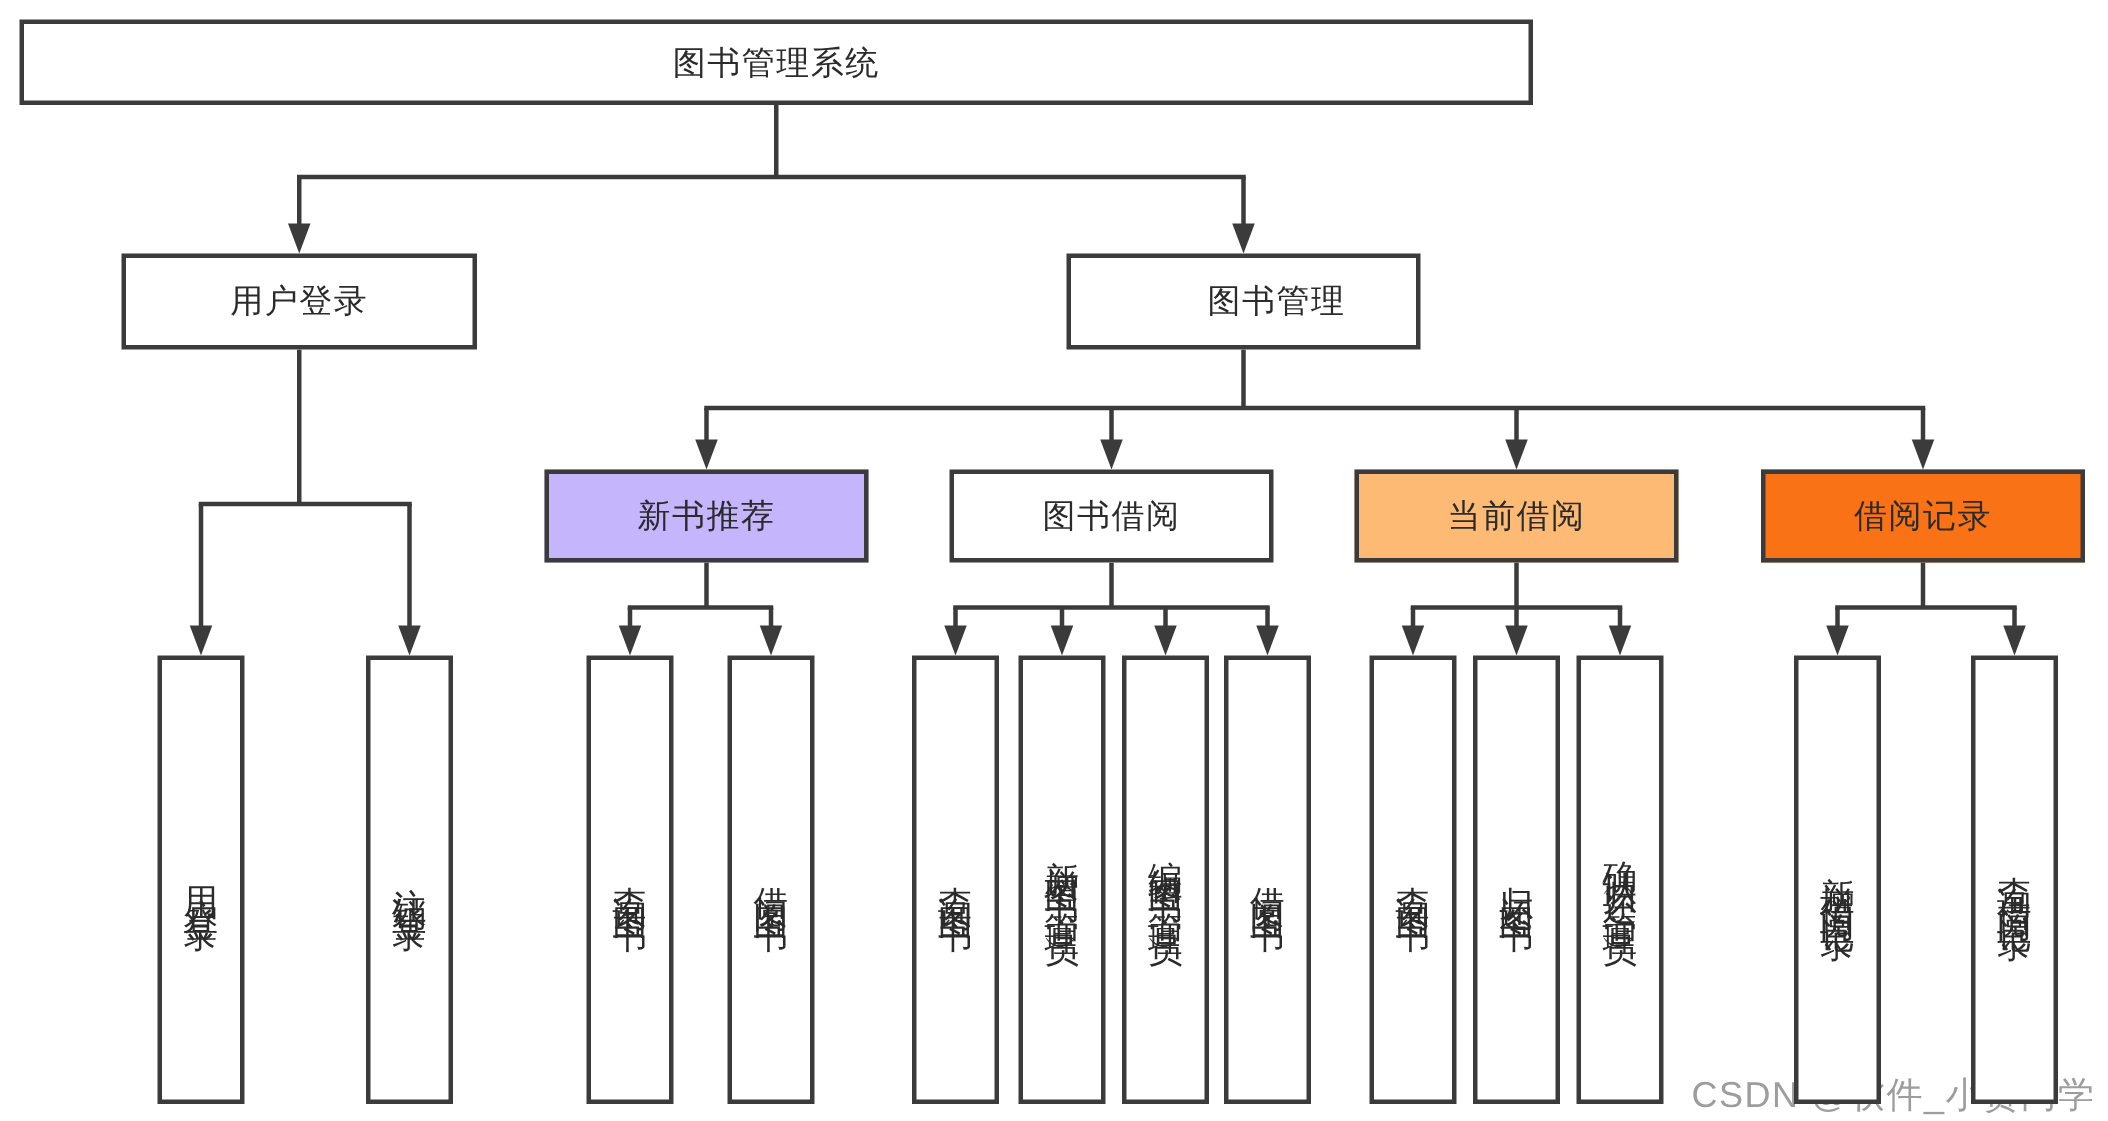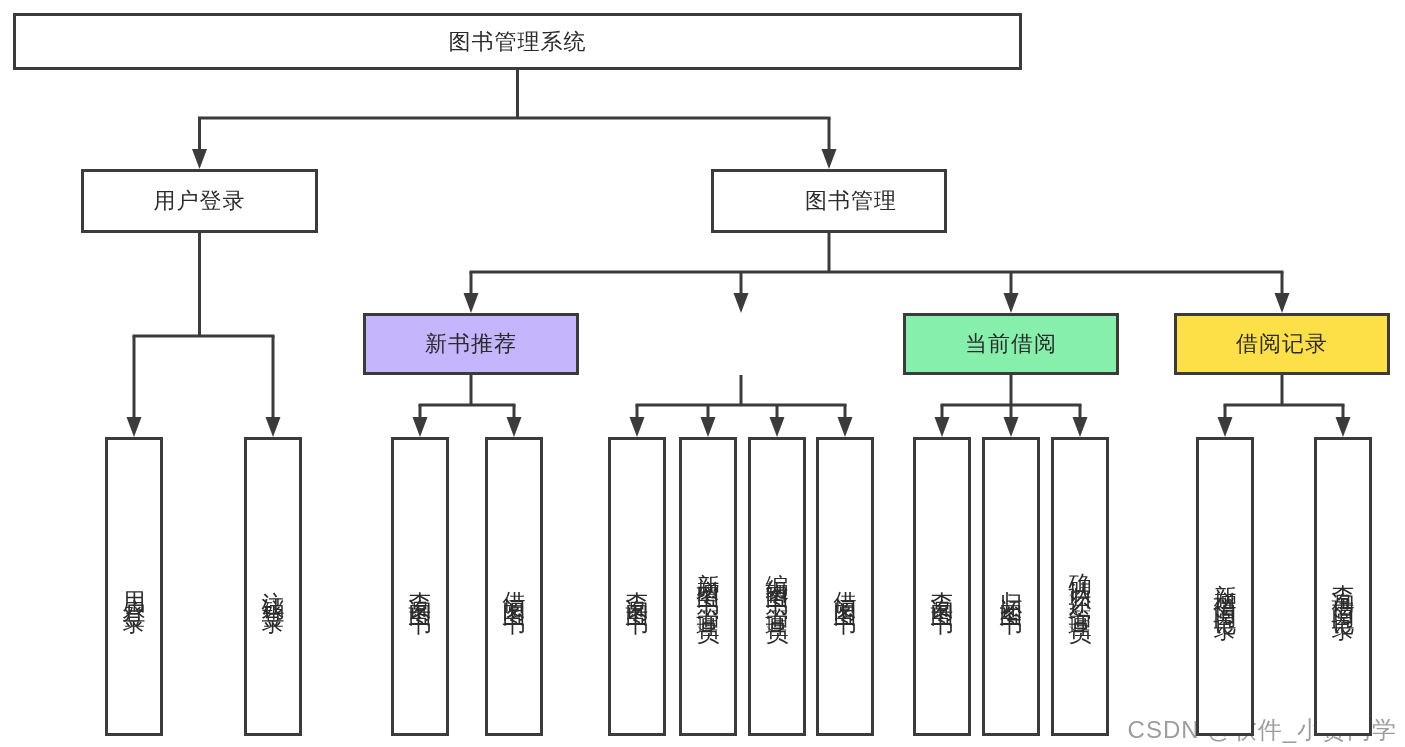--- a/index.html
+++ b/index.html
@@ -107,22 +107,23 @@
       <line x1="1225" y1="405" x2="1225" y2="423" stroke="#3b3b3b" stroke-width="3"></line>
       <polygon points="1225,437 1217.5,417 1232.5,417" fill="#3b3b3b"></polygon>
       <line x1="1343" y1="405" x2="1343" y2="423" stroke="#3b3b3b" stroke-width="3"></line>
       <polygon points="1343,437 1335.5,417 1350.5,417" fill="#3b3b3b"></polygon>
     </svg>
   <div id="watermark" style="color: rgb(157, 157, 157);">CSDN @软件_小贺同学</div>
 <div class="node h" style="left: 13px; top: 13px; width: 1009px; height: 57px; border: 3px solid rgb(59, 59, 59); background: rgb(255, 255, 255); color: rgb(43, 43, 43);">图书管理系统</div>
     <div class="node h" style="left: 81px; top: 169px; width: 237px; height: 64px; border: 3px solid rgb(59, 59, 59); background: rgb(255, 255, 255); color: rgb(43, 43, 43);">用户登录</div>
     <div class="node h" style="left: 711px; top: 169px; width: 236px; height: 64px; border: 3px solid rgb(59, 59, 59); background: rgb(255, 255, 255); color: rgb(43, 43, 43); padding-left: 44px;">图书管理</div>
     <div class="node h" style="left: 363px; top: 313px; width: 216px; height: 62px; border: 3px solid rgb(59, 59, 59); background: #c4b5fd; color: rgb(43, 43, 43);">新书推荐</div>
-    <div class="node h" style="left: 903px; top: 313px; width: 216px; height: 62px; border: 3px solid rgb(59, 59, 59); background: #86efac; color: rgb(43, 43, 43);">当前借阅</div>
-    <div class="node h" style="left: 1174px; top: 313px; width: 216px; height: 62px; border: 3px solid rgb(59, 59, 59); background: #fde047; color: rgb(43, 43, 43);">借阅记录</div>
+    <div class="node h" style="left: 633px; top: 313px; width: 216px; height: 62px; border: 3px solid rgb(59, 59, 59); background: rgb(255, 255, 255); color: rgb(43, 43, 43);">图书借阅</div>
+    <div class="node h" style="left: 903px; top: 313px; width: 216px; height: 62px; border: 3px solid rgb(59, 59, 59); background: #fdba74; color: rgb(43, 43, 43);">当前借阅</div>
+    <div class="node h" style="left: 1174px; top: 313px; width: 216px; height: 62px; border: 3px solid rgb(59, 59, 59); background: #f97316; color: rgb(43, 43, 43);">借阅记录</div>
     <div class="node v" style="left: 105px; top: 437px; width: 58px; height: 299px; border: 3px solid rgb(59, 59, 59); background: rgb(255, 255, 255); color: rgb(43, 43, 43);">用户登录</div>
     <div class="node v" style="left: 244px; top: 437px; width: 58px; height: 299px; border: 3px solid rgb(59, 59, 59); background: rgb(255, 255, 255); color: rgb(43, 43, 43);">注销登录</div>
     <div class="node v" style="left: 391px; top: 437px; width: 58px; height: 299px; border: 3px solid rgb(59, 59, 59); background: rgb(255, 255, 255); color: rgb(43, 43, 43);">查询图书</div>
     <div class="node v" style="left: 485px; top: 437px; width: 58px; height: 299px; border: 3px solid rgb(59, 59, 59); background: rgb(255, 255, 255); color: rgb(43, 43, 43);">借阅图书</div>
     <div class="node v" style="left: 608px; top: 437px; width: 58px; height: 299px; border: 3px solid rgb(59, 59, 59); background: rgb(255, 255, 255); color: rgb(43, 43, 43);">查询图书</div>
     <div class="node v" style="left: 679px; top: 437px; width: 58px; height: 299px; border: 3px solid rgb(59, 59, 59); background: rgb(255, 255, 255); color: rgb(43, 43, 43);">新增图书（管理员）</div>
     <div class="node v" style="left: 748px; top: 437px; width: 58px; height: 299px; border: 3px solid rgb(59, 59, 59); background: rgb(255, 255, 255); color: rgb(43, 43, 43);">编辑图书（管理员）</div>
     <div class="node v" style="left: 816px; top: 437px; width: 58px; height: 299px; border: 3px solid rgb(59, 59, 59); background: rgb(255, 255, 255); color: rgb(43, 43, 43);">借阅图书</div>
     <div class="node v" style="left: 913px; top: 437px; width: 58px; height: 299px; border: 3px solid rgb(59, 59, 59); background: rgb(255, 255, 255); color: rgb(43, 43, 43);">查询图书</div>
     <div class="node v" style="left: 982px; top: 437px; width: 58px; height: 299px; border: 3px solid rgb(59, 59, 59); background: rgb(255, 255, 255); color: rgb(43, 43, 43);">归还图书</div>

